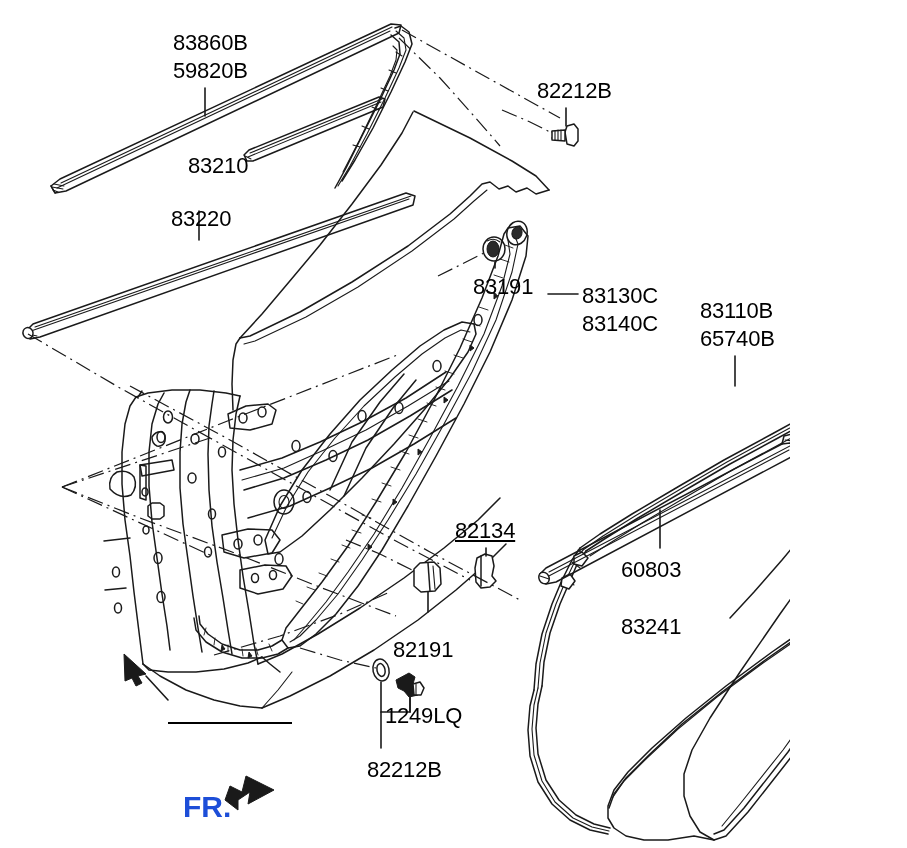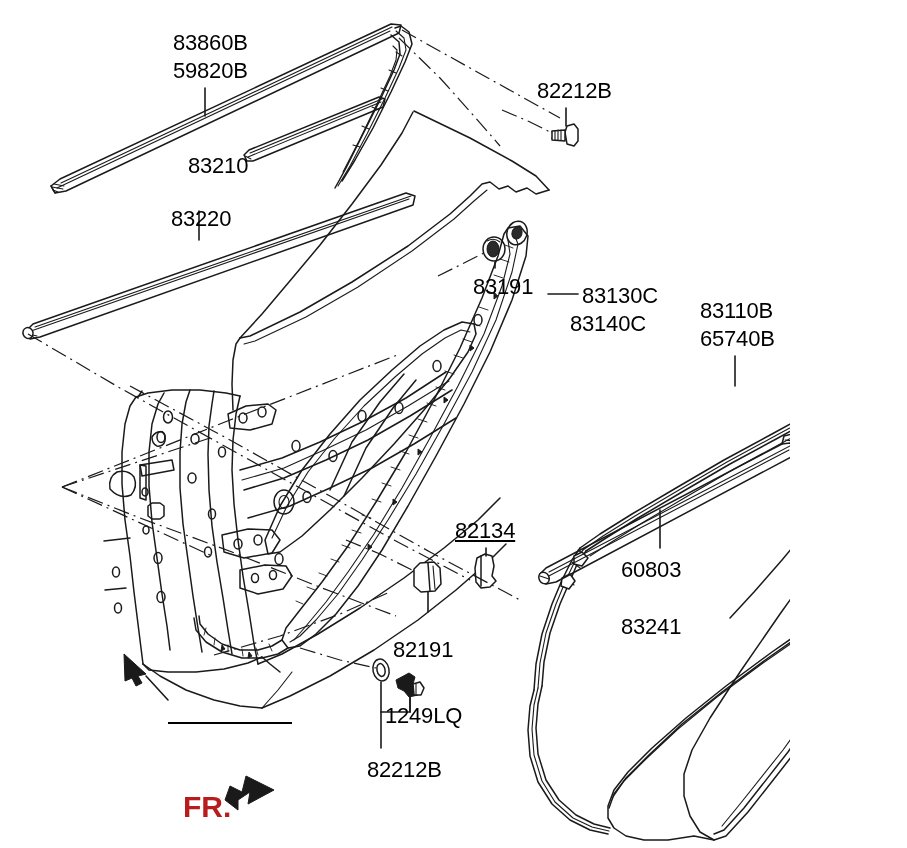--- a/index.html
+++ b/index.html
@@ -32,21 +32,21 @@
     color: #000000;
     white-space: pre;
     letter-spacing: -0.2px;
   }
   .lbl.bold { font-weight: bold; }
   .fr-label {
     position: absolute;
     font-family: "Liberation Sans", sans-serif;
     font-size: 30px;
     font-weight: bold;
-    color: #b91c1c;
+    color: #1d4ed8;
     letter-spacing: 0px;
   }
   .ref-underline {
     position: absolute;
     height: 2px;
     background: #000;
   }
 </style>
 </head>
 <body>
@@ -391,21 +391,21 @@
   <div class="lbl" style="left:173px; top:58px;">59820B</div>
 
   <div class="lbl" style="left:188px; top:153px;">83210</div>
   <div class="lbl" style="left:171px; top:181px;margin-top:25px;">83220</div>
 
   <div class="lbl" style="left:537px; top:78px;">82212B</div>
 
   <div class="lbl" style="left:473px; top:274px;">83191</div>
 
   <div class="lbl" style="left:582px; top:283px;">83130C</div>
-  <div class="lbl" style="left:570px; top:311px;">83140C</div>
+  <div class="lbl" style="left:582px; top:311px;">83140C</div>
 
   <div class="lbl" style="left:700px; top:298px;">83110B</div>
   <div class="lbl" style="left:700px; top:326px;">65740B</div>
 
   <div class="lbl" style="left:455px; top:518px;text-decoration:underline;">82134</div>
 
   <div class="lbl" style="left:621px; top:557px;">60803</div>
   <div class="lbl" style="left:621px; top:614px;">83241</div>
 
   <div class="lbl" style="left:393px; top:618px;margin-top:19px;">82191</div>

